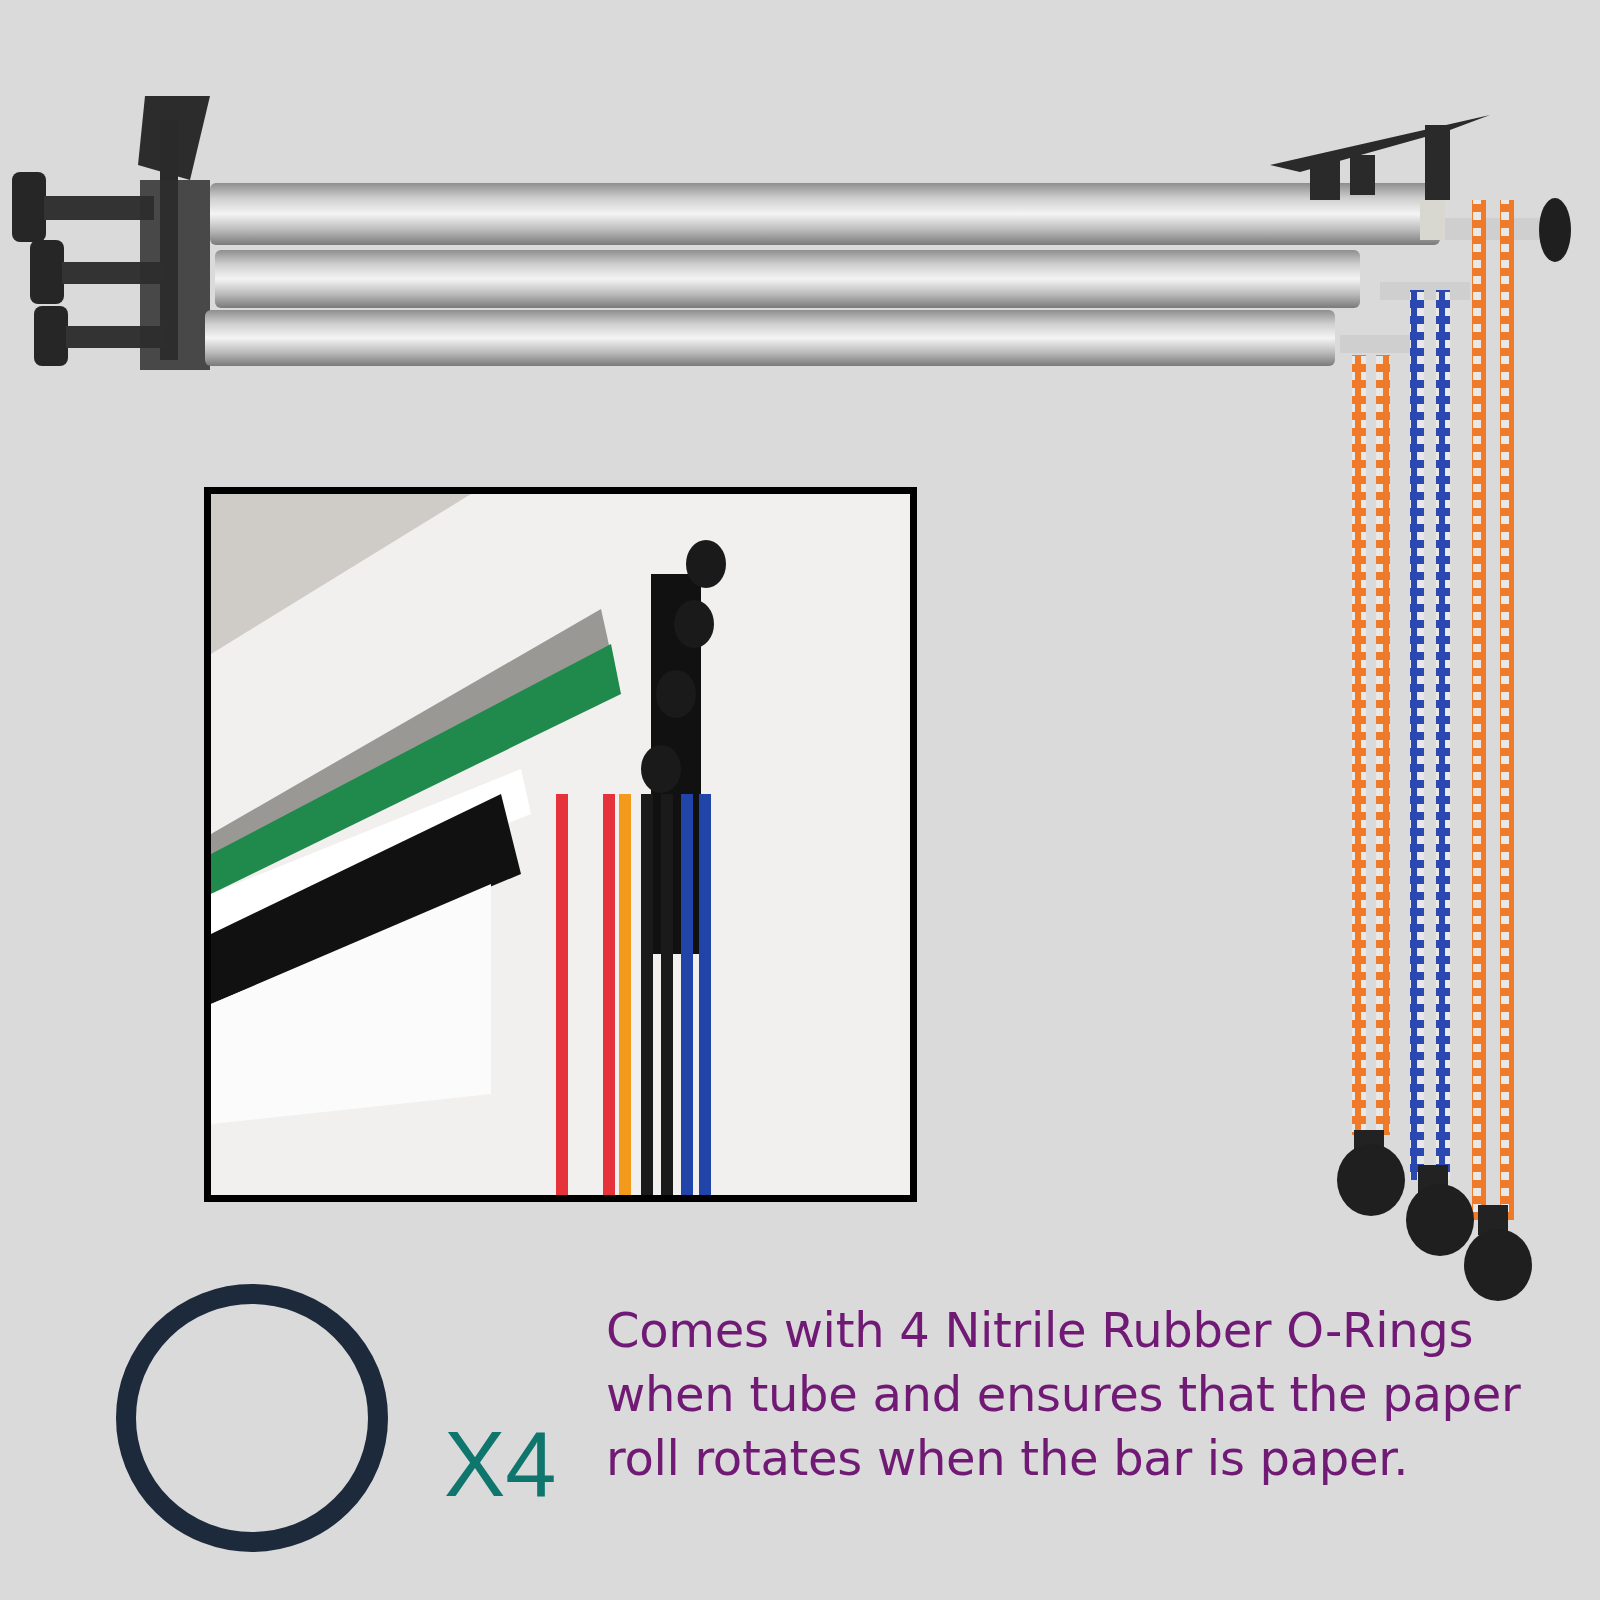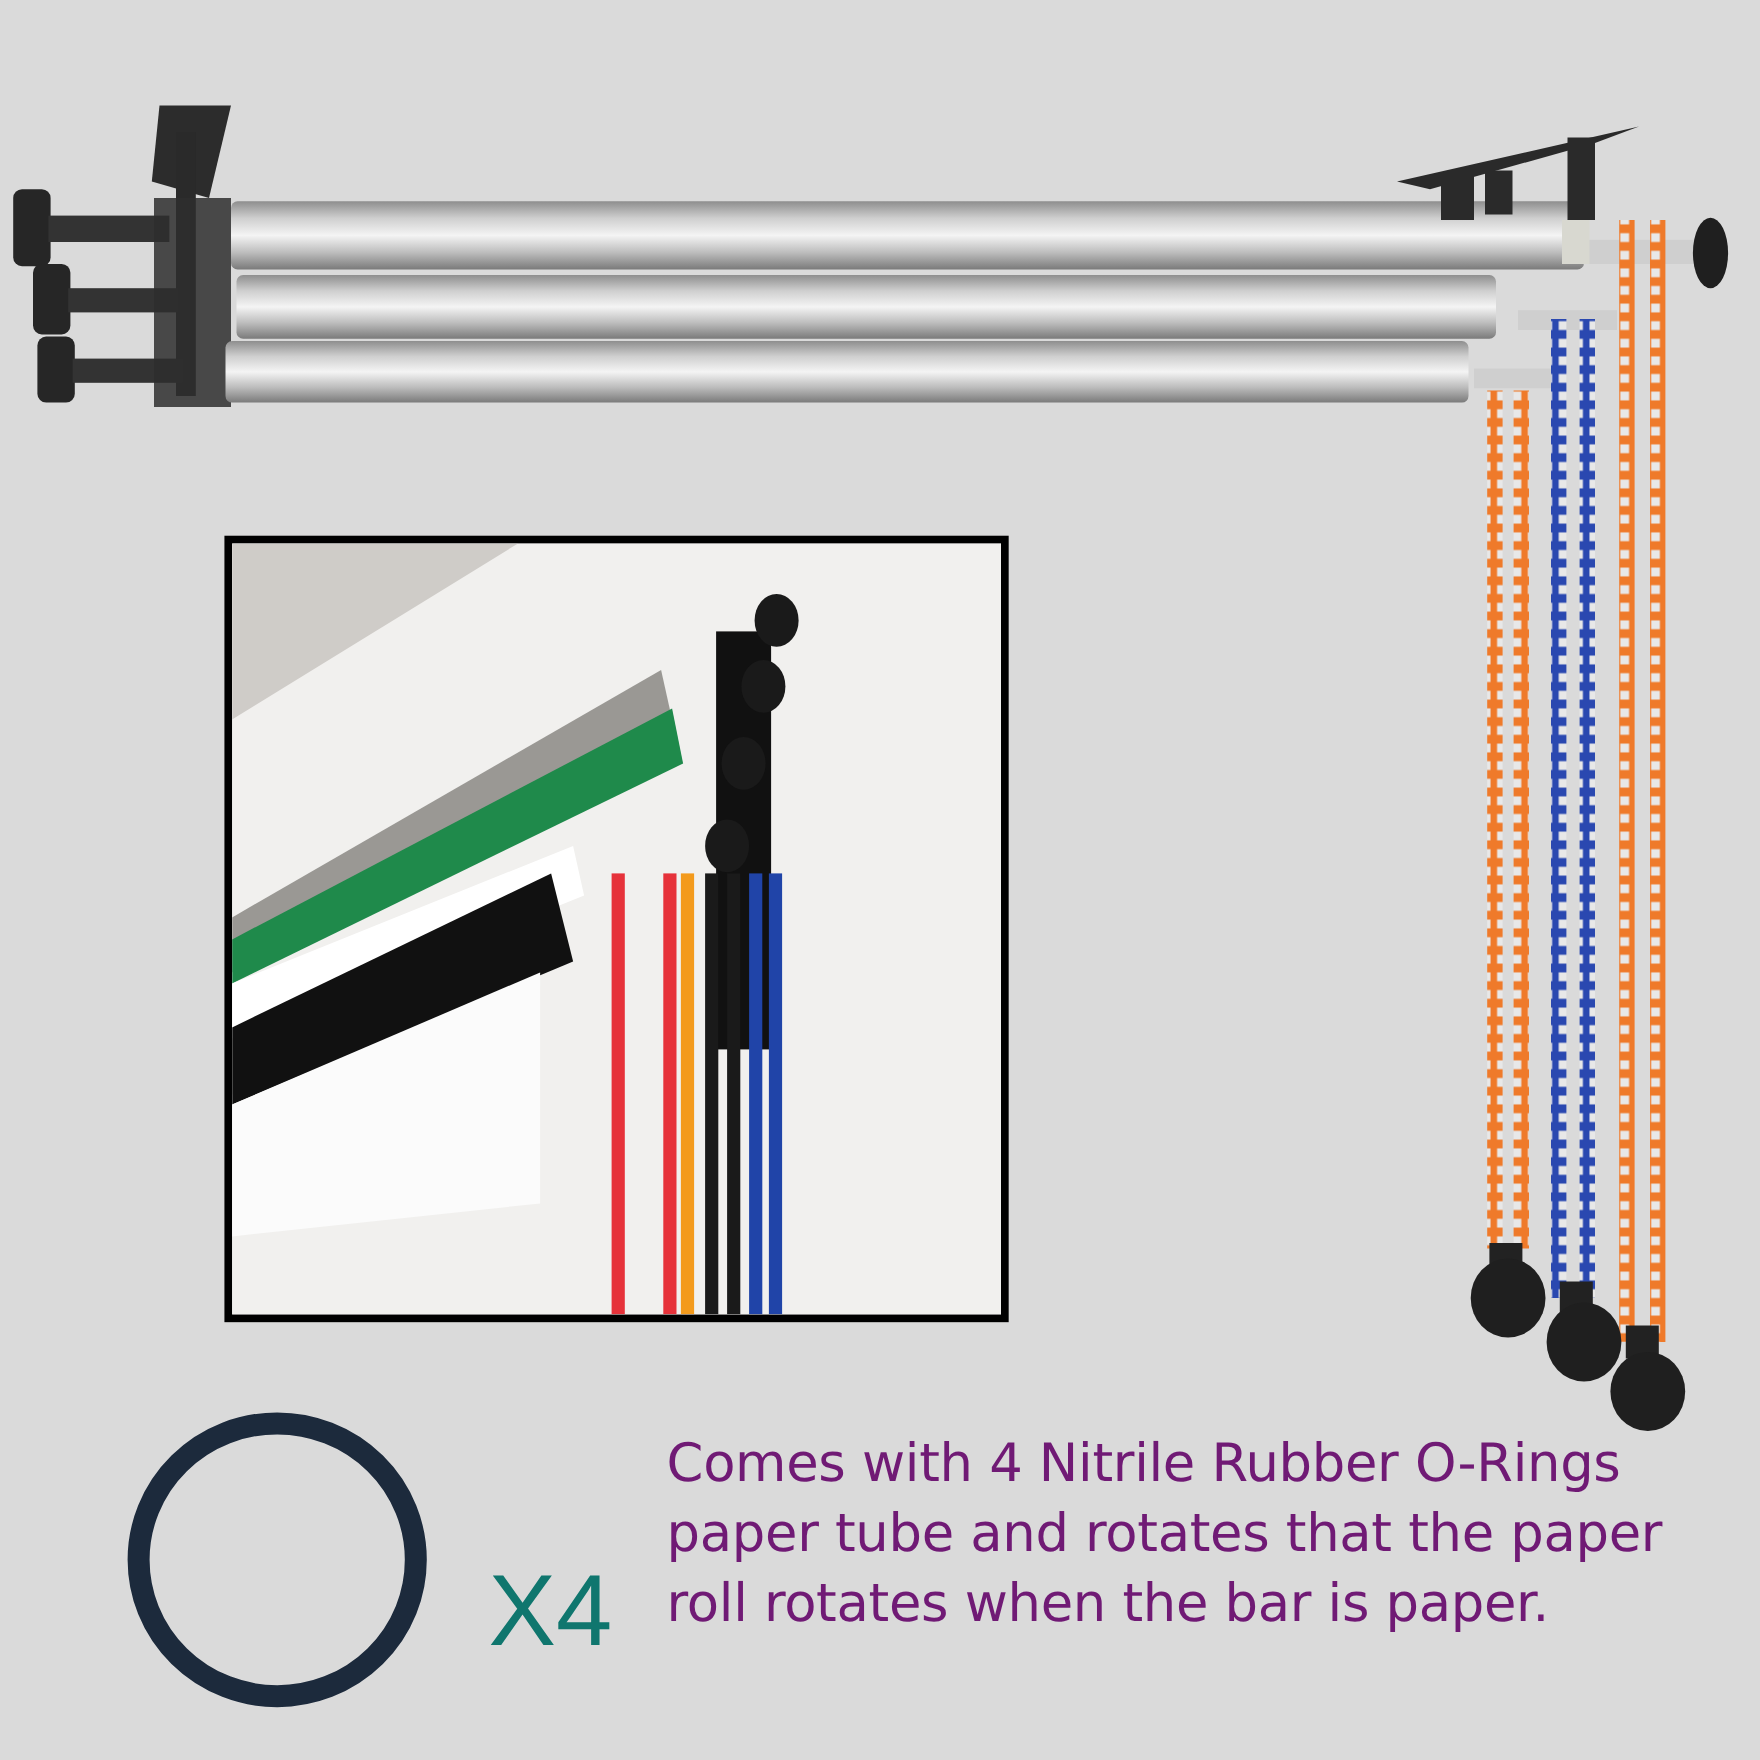--- a/index.html
+++ b/index.html
@@ -130,15 +130,15 @@
 </div>
 
 <svg class="abs" style="left:112px; top:1278px;" width="280" height="280" viewBox="0 0 280 280">
   <ellipse cx="140" cy="140" rx="126" ry="124" fill="none" stroke="#1c2a3c" stroke-width="20"></ellipse>
 </svg>
 
 <div class="qty">X4</div>
 
 <div class="caption">
   <span>Comes with 4 Nitrile Rubber O-Rings</span>
-  <span>paper tube and rotates that the paper</span>
+  <span>when tube and ensures that the paper</span>
   <span>roll rotates when the bar is paper.</span>
 </div>
 
 </body></html>

